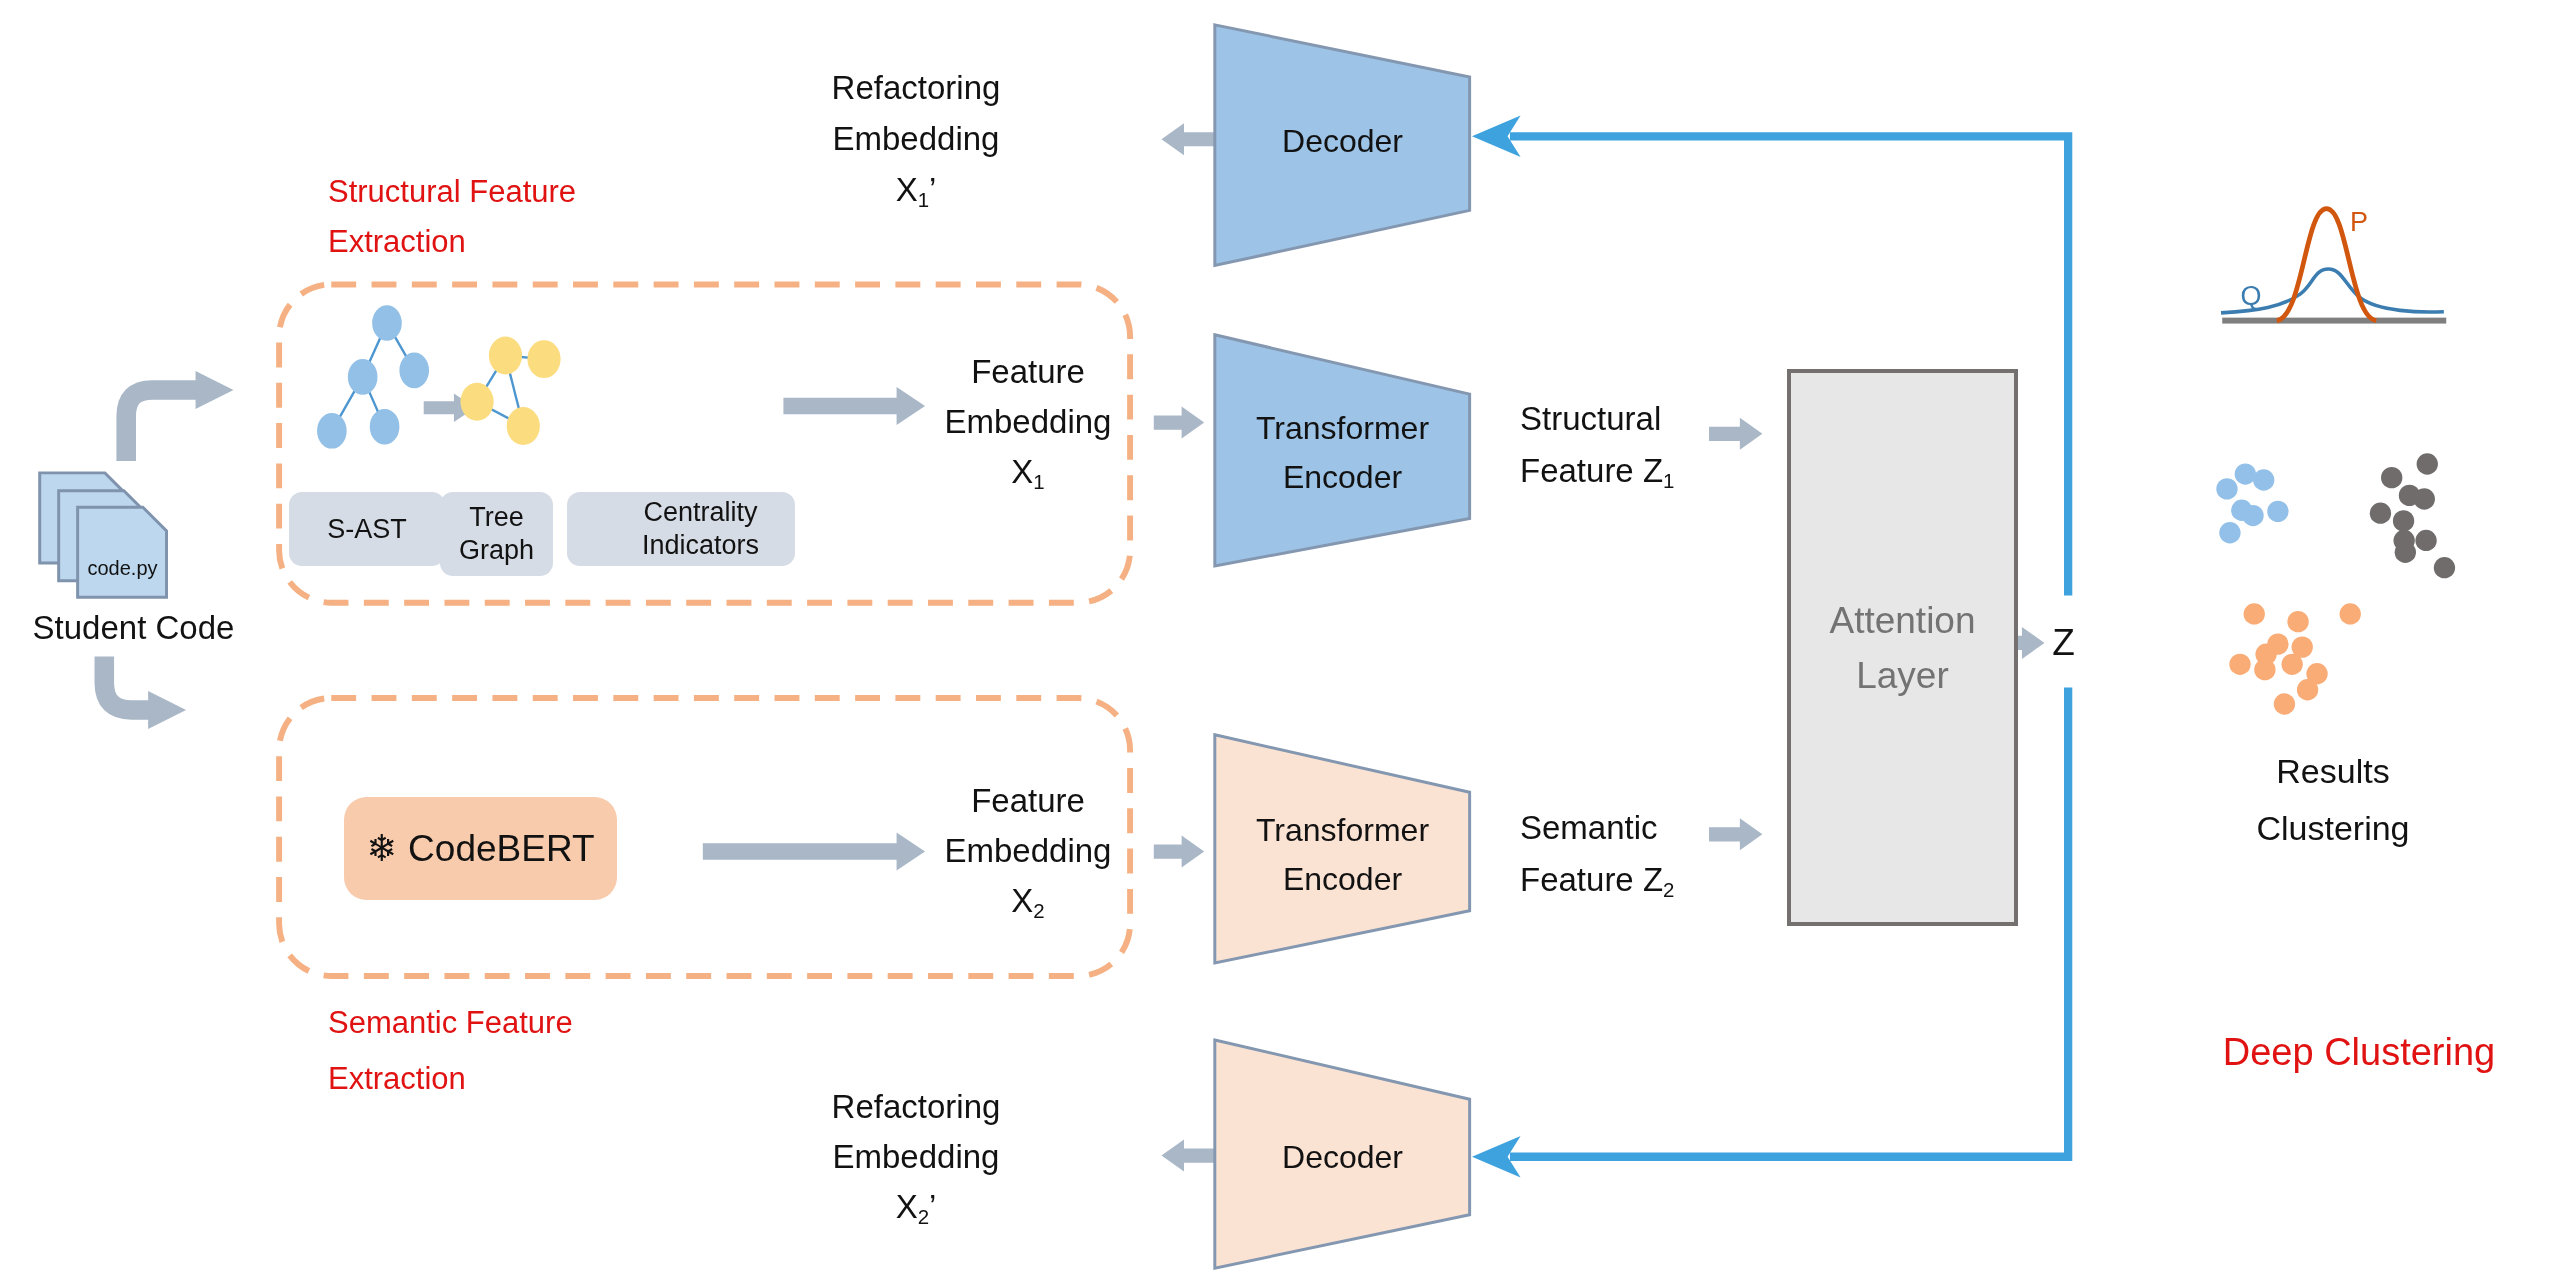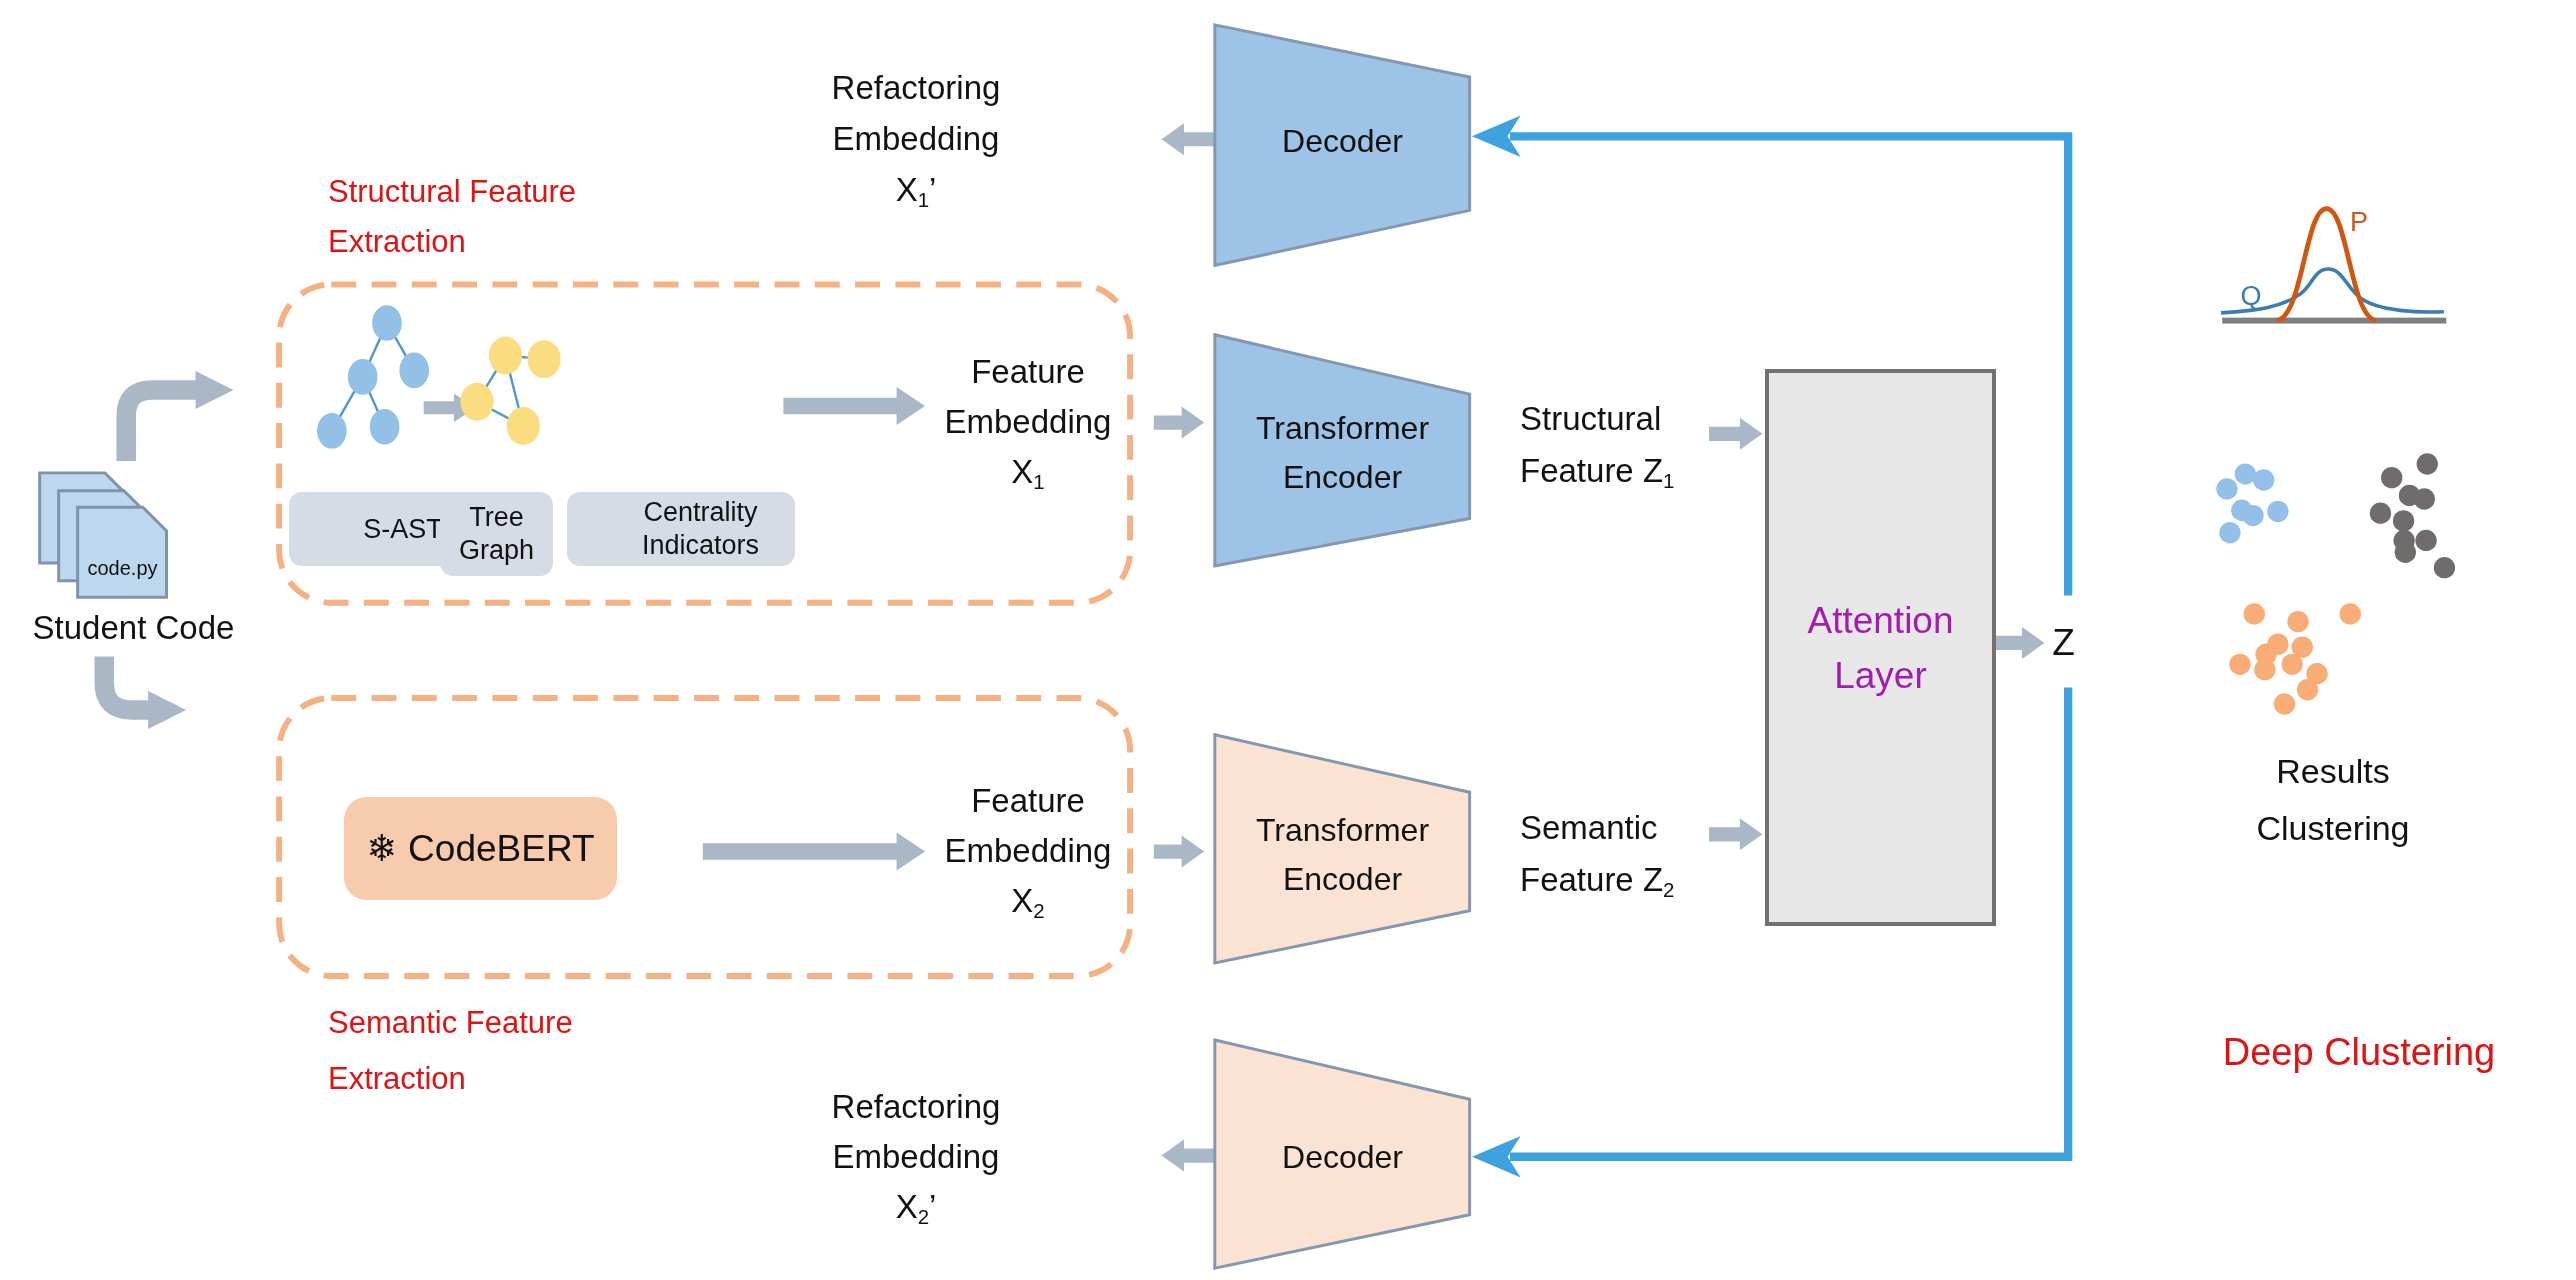--- a/index.html
+++ b/index.html
@@ -19,21 +19,21 @@
     text-align:center; font-size:27px; line-height:33px; color:#121212;
   }
   .codebert {
     position:absolute; background:#F8CBAD; border-radius:22.5px;
     display:flex; align-items:center; justify-content:center;
     font-size:37px; color:#121212;
   }
   .attention {
     position:absolute; background:#E8E7E7; border:4.1px solid #757070;
     display:flex; align-items:center; justify-content:center;
-    text-align:center; font-size:37px; line-height:55px; color:#a21caf;
+    text-align:center; font-size:37px; line-height:55px; color:#737373;margin-left:22px;
   }
   .panel { position:absolute; background:#F2F2F2; border-radius:71px; }
   .whitebox { position:absolute; background:#ffffff; }
   .boxtext { position:absolute; display:flex; align-items:flex-start; justify-content:center; text-align:center; color:#121212; }
   .small { font-size:20px; }
 </style>
 </head>
 <body>
 
 <div id="canvas">
@@ -166,21 +166,21 @@
     <span>code.py</span>
   </div>
   <div class="lbl" style="left:0px; top:603px; width:267px;">
     <div>Student Code</div>
   </div>
 
   <div class="red" style="left:328px; top:167px;">
     <div>Structural Feature</div>
     <div>Extraction</div>
   </div>
-  <div class="graybox" style="left:289px; top:492px; width:156px; height:74px;padding-left:36px;">
+  <div class="graybox" style="left:289px; top:492px; width:156px; height:74px;">
     <span>S-AST</span>
   </div>
   <div class="graybox" style="left:440px; top:492px; width:113px; height:84px;">
     <span>Tree Graph</span>
   </div>
   <div class="graybox" style="left:567px; top:492px; width:189px; height:74px;padding-left:39px;">
     <span>Centrality Indicators</span>
   </div>
 
   <div class="red" style="left:328px; top:995px; line-height:56px;">

